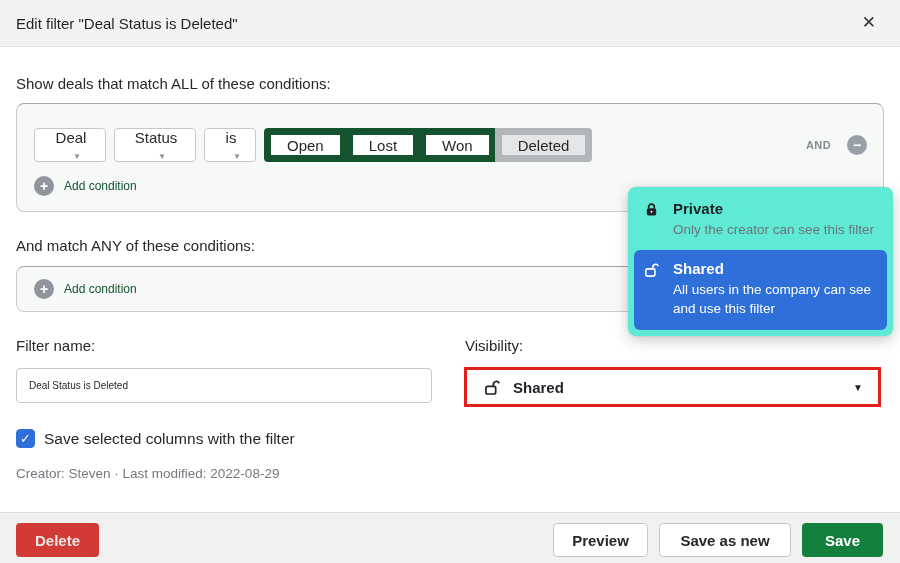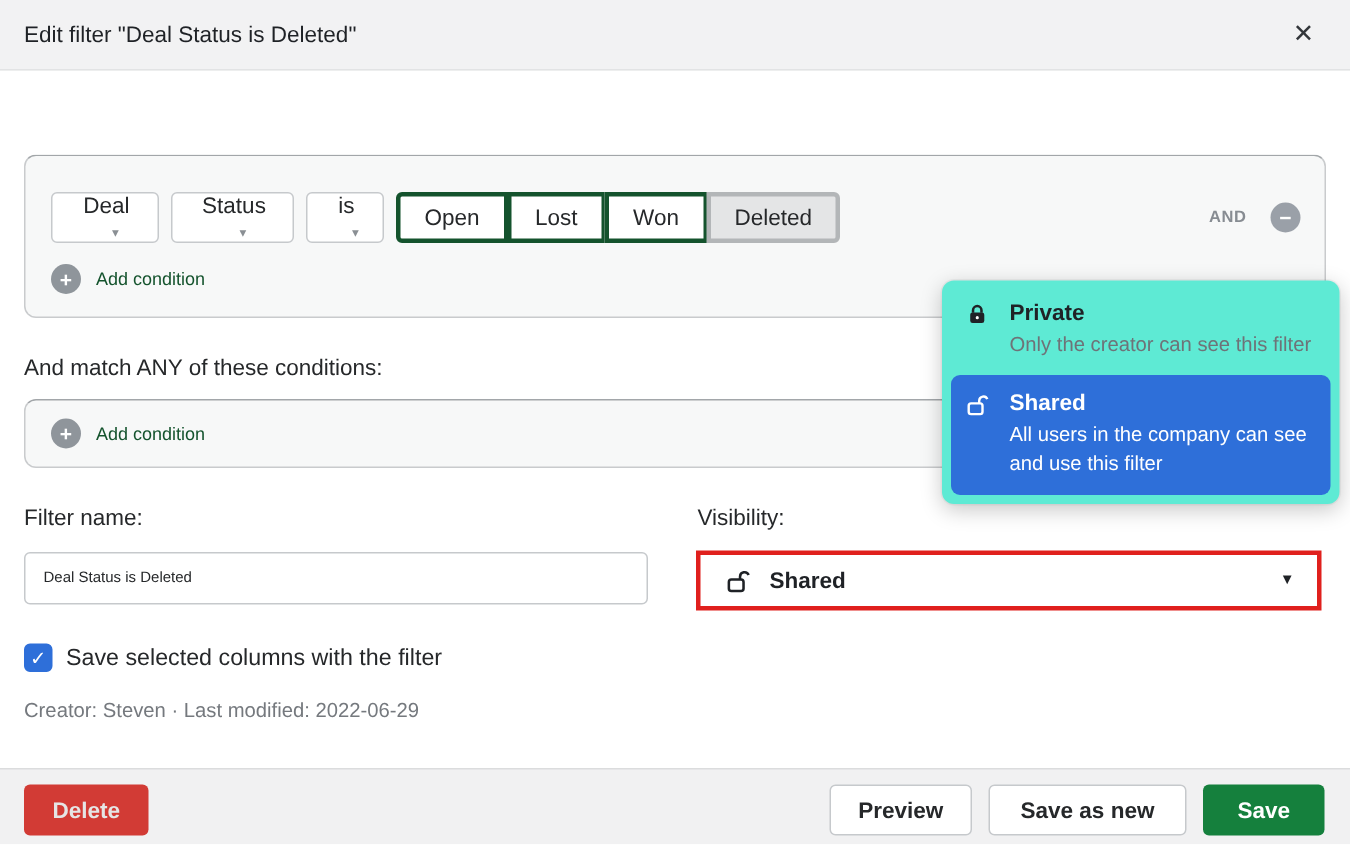--- a/index.html
+++ b/index.html
@@ -17,21 +17,21 @@
   .panel { position:absolute; left:16px; width:868px; background:#f7f8f8; border:1px solid #c9cbcd; border-top-color:#a2a6a9; border-radius:8px; }
   .panel-all { top:103px; height:109px; }
   .panel-any { top:266px; height:46px; display:flex; align-items:center; }
 
   .cond-row { position:absolute; left:17px; top:24px; right:16px; display:flex; align-items:center; gap:8px; }
   .dd-btn { height:34px; background:#fff; border:1px solid #c6c9cc; border-radius:4px; display:inline-flex; align-items:center; justify-content:space-between; padding:0 10px 0 12px; font-size:15px; color:#26282a; cursor:pointer;flex-direction:column; }
   .dd-btn .caret { font-size:9px; color:#8a8f94; margin-left:12px; }
   .dd-deal { width:72px; } .dd-field { width:82px; } .dd-op { width:52px; }
 
   .seg-group { display:inline-flex; }
-  .seg { height:34px; padding:0 16px; background:#fff; border:3px solid #14532d; margin-left:-1px; font-size:15px; color:#26282a; display:inline-flex; align-items:center; cursor:pointer; }
+  .seg { height:34px; padding:0 16px; background:#fff; border:7px solid #14532d; margin-left:-1px; font-size:15px; color:#26282a; display:inline-flex; align-items:center; cursor:pointer; }
   .seg:first-child { border-radius:4px 0 0 4px; margin-left:0; }
   .seg:last-child { border-radius:0 4px 4px 0; }
   .seg.selected { background:#e4e5e6; border-color:#b3b6b8; position:relative; z-index:1; }
 
   .row-spacer { flex:1; }
   .join-label { font-size:11px; font-weight:700; color:#878c92; letter-spacing:.4px; margin-right:8px; }
   .circle-btn { width:20px; height:20px; border-radius:50%; background:#9aa0a8; color:#fff; font-size:14px; font-weight:700; display:inline-flex; align-items:center; justify-content:center; line-height:1; cursor:pointer; }
 
   .add-cond { display:inline-flex; align-items:center; gap:10px; cursor:pointer; }
   .add-cond-all { position:absolute; left:17px; top:72px; }
@@ -78,20 +78,21 @@
 </head>
 <body>
 
 <div class="frame">
 
   <div class="modal-header">
     <div class="modal-title">Edit filter "Deal Status is Deleted"</div>
     <div class="close-btn">✕</div>
   </div>
 
+  <div class="section-heading" style="top:75px;">Show deals that match ALL of these conditions:</div>
 
   <div class="panel panel-all">
     <div class="cond-row">
       <div class="dd-btn dd-deal">
         <span>Deal</span>
         <span class="caret">▾</span>
       </div>
       <div class="dd-btn dd-field">
         <span>Status</span>
         <span class="caret">▾</span>
@@ -166,21 +167,21 @@
         <div class="opt-desc">All users in the company can see and use this filter</div>
       </span>
     </div>
   </div>
 
   <div class="checkbox checked">
     <span class="check-glyph">✓</span>
   </div>
   <div class="checkbox-label">Save selected columns with the filter</div>
 
-  <div class="meta-line">Creator: Steven · Last modified: 2022-06-29</div>
+  <div class="meta-line">Creator: Steven · Last modified: 2022-08-29</div>
 
   <div class="modal-footer"></div>
   <button class="btn btn-delete">Delete</button>
   <button class="btn btn-light btn-preview">Preview</button>
   <button class="btn btn-light btn-save-new">Save as new</button>
   <button class="btn btn-save">Save</button>
 
 </div>
 
 </body></html>

